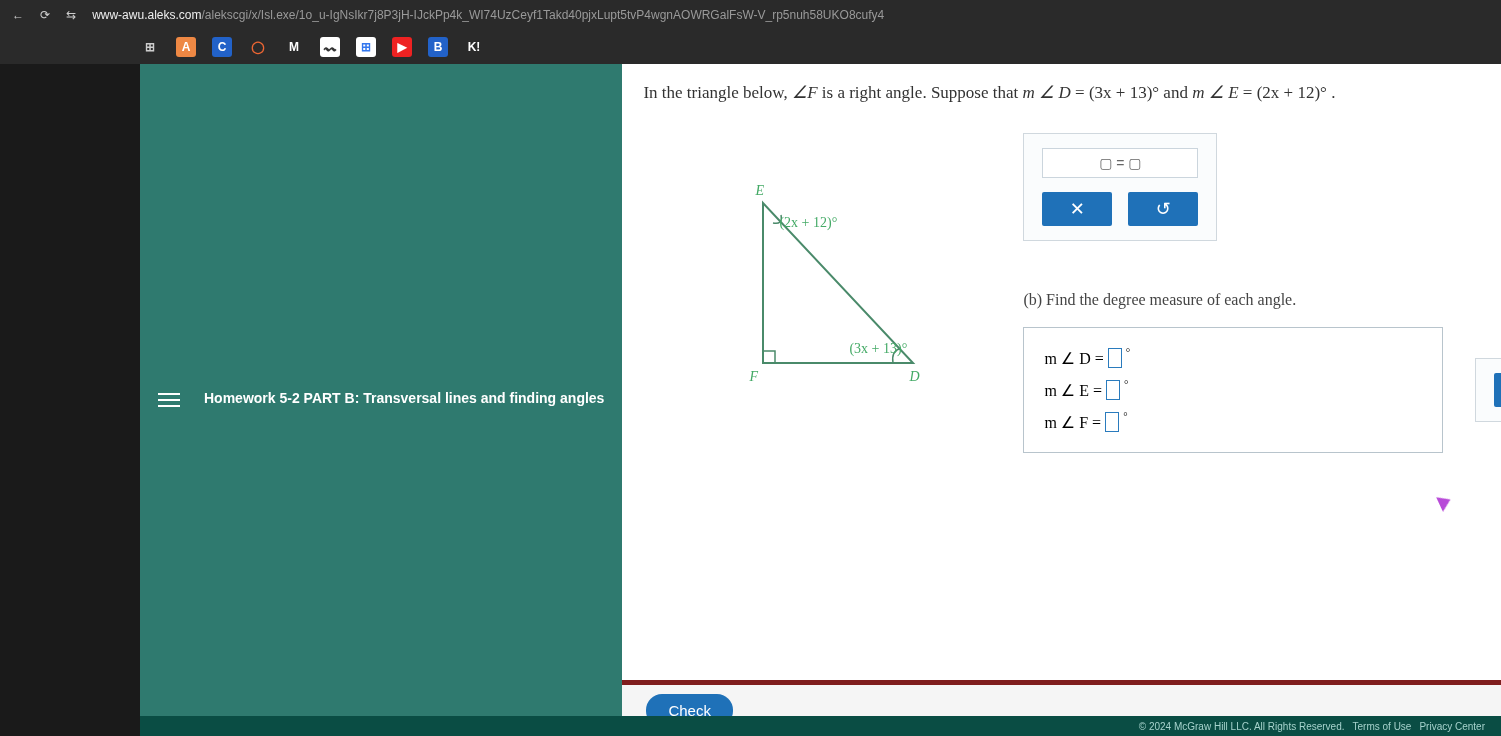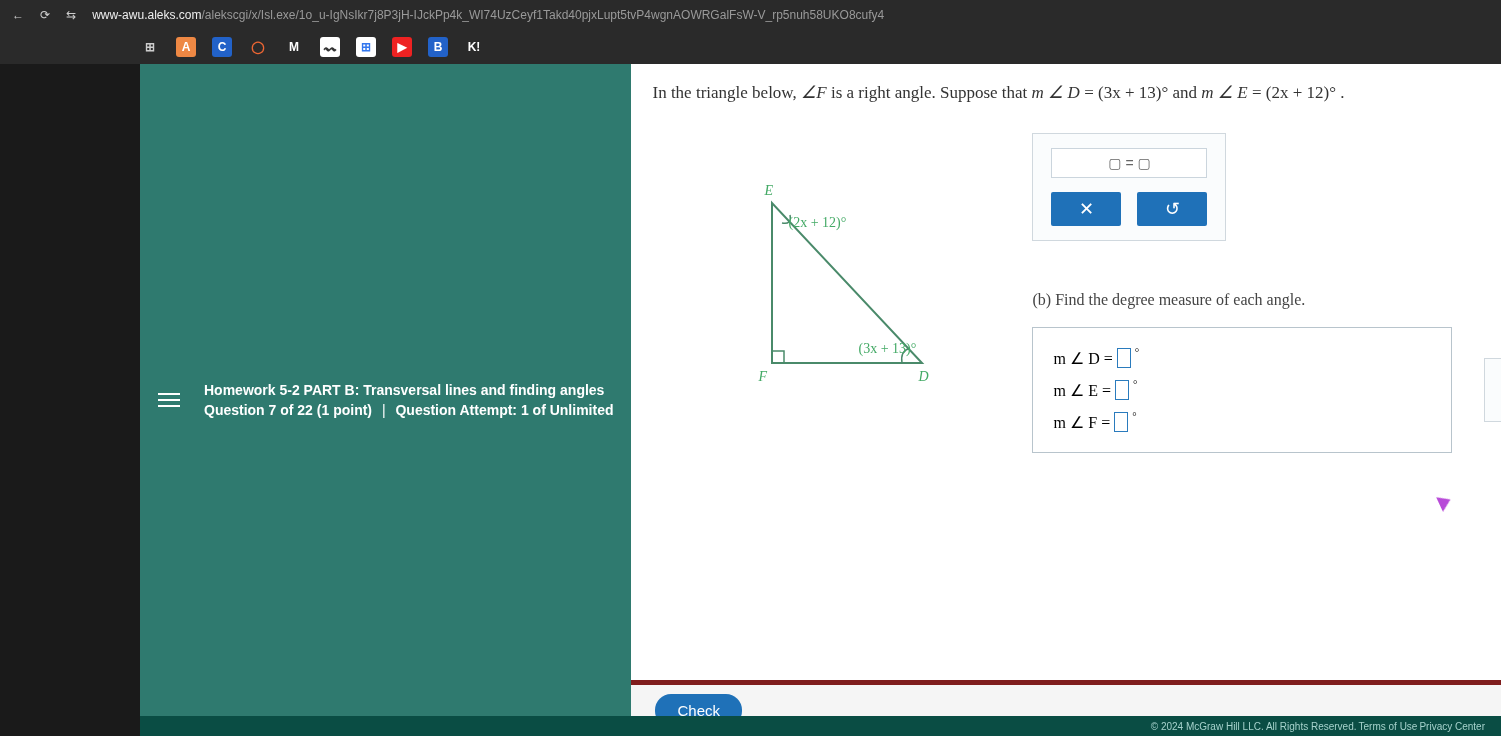--- a/index.html
+++ b/index.html
@@ -182,21 +182,21 @@
   }
   .copyright-bar {
     position:absolute;
     left:0; right:0; bottom:0;
     background:#0a4d44;
     height:20px;
     color:#a6d2cc;
     font-size:10px;
     display:flex; align-items:center; justify-content:flex-end;
     padding:0 16px;
-    gap:2px;
+    gap:8px;
   }
   .cursor-arrow {
     position:absolute;
     right:50px;
     top:430px;
     width:0;height:0;
     border-left:12px solid #b84ad8;
     border-top:8px solid transparent;
     border-bottom:8px solid transparent;
     transform: rotate(-25deg);
@@ -231,25 +231,20 @@
 <div class="page-wrap">
 
   <div class="header-bar">
     <div class="hamburger">
       <span></span>
         <span></span>
         <span></span>
     </div>
     <div class="header-text">
       <div class="hw-title">Homework 5-2 PART B: Transversal lines and finding angles</div>
-      <div class="q-line">
-        <b>Question 7 of 22 (1 point)</b>
-        <span class="sep">|</span>
-        <b>Question Attempt: 1 of Unlimited</b>
-      </div>
     </div>
   </div>
 
   <div class="content">
 
     <div class="prompt-line">
       <span>In the triangle below, </span>
       <span class="mi">∠F</span>
       <span> is a right angle. Suppose that </span>
       <span class="mi">m ∠ D</span>

